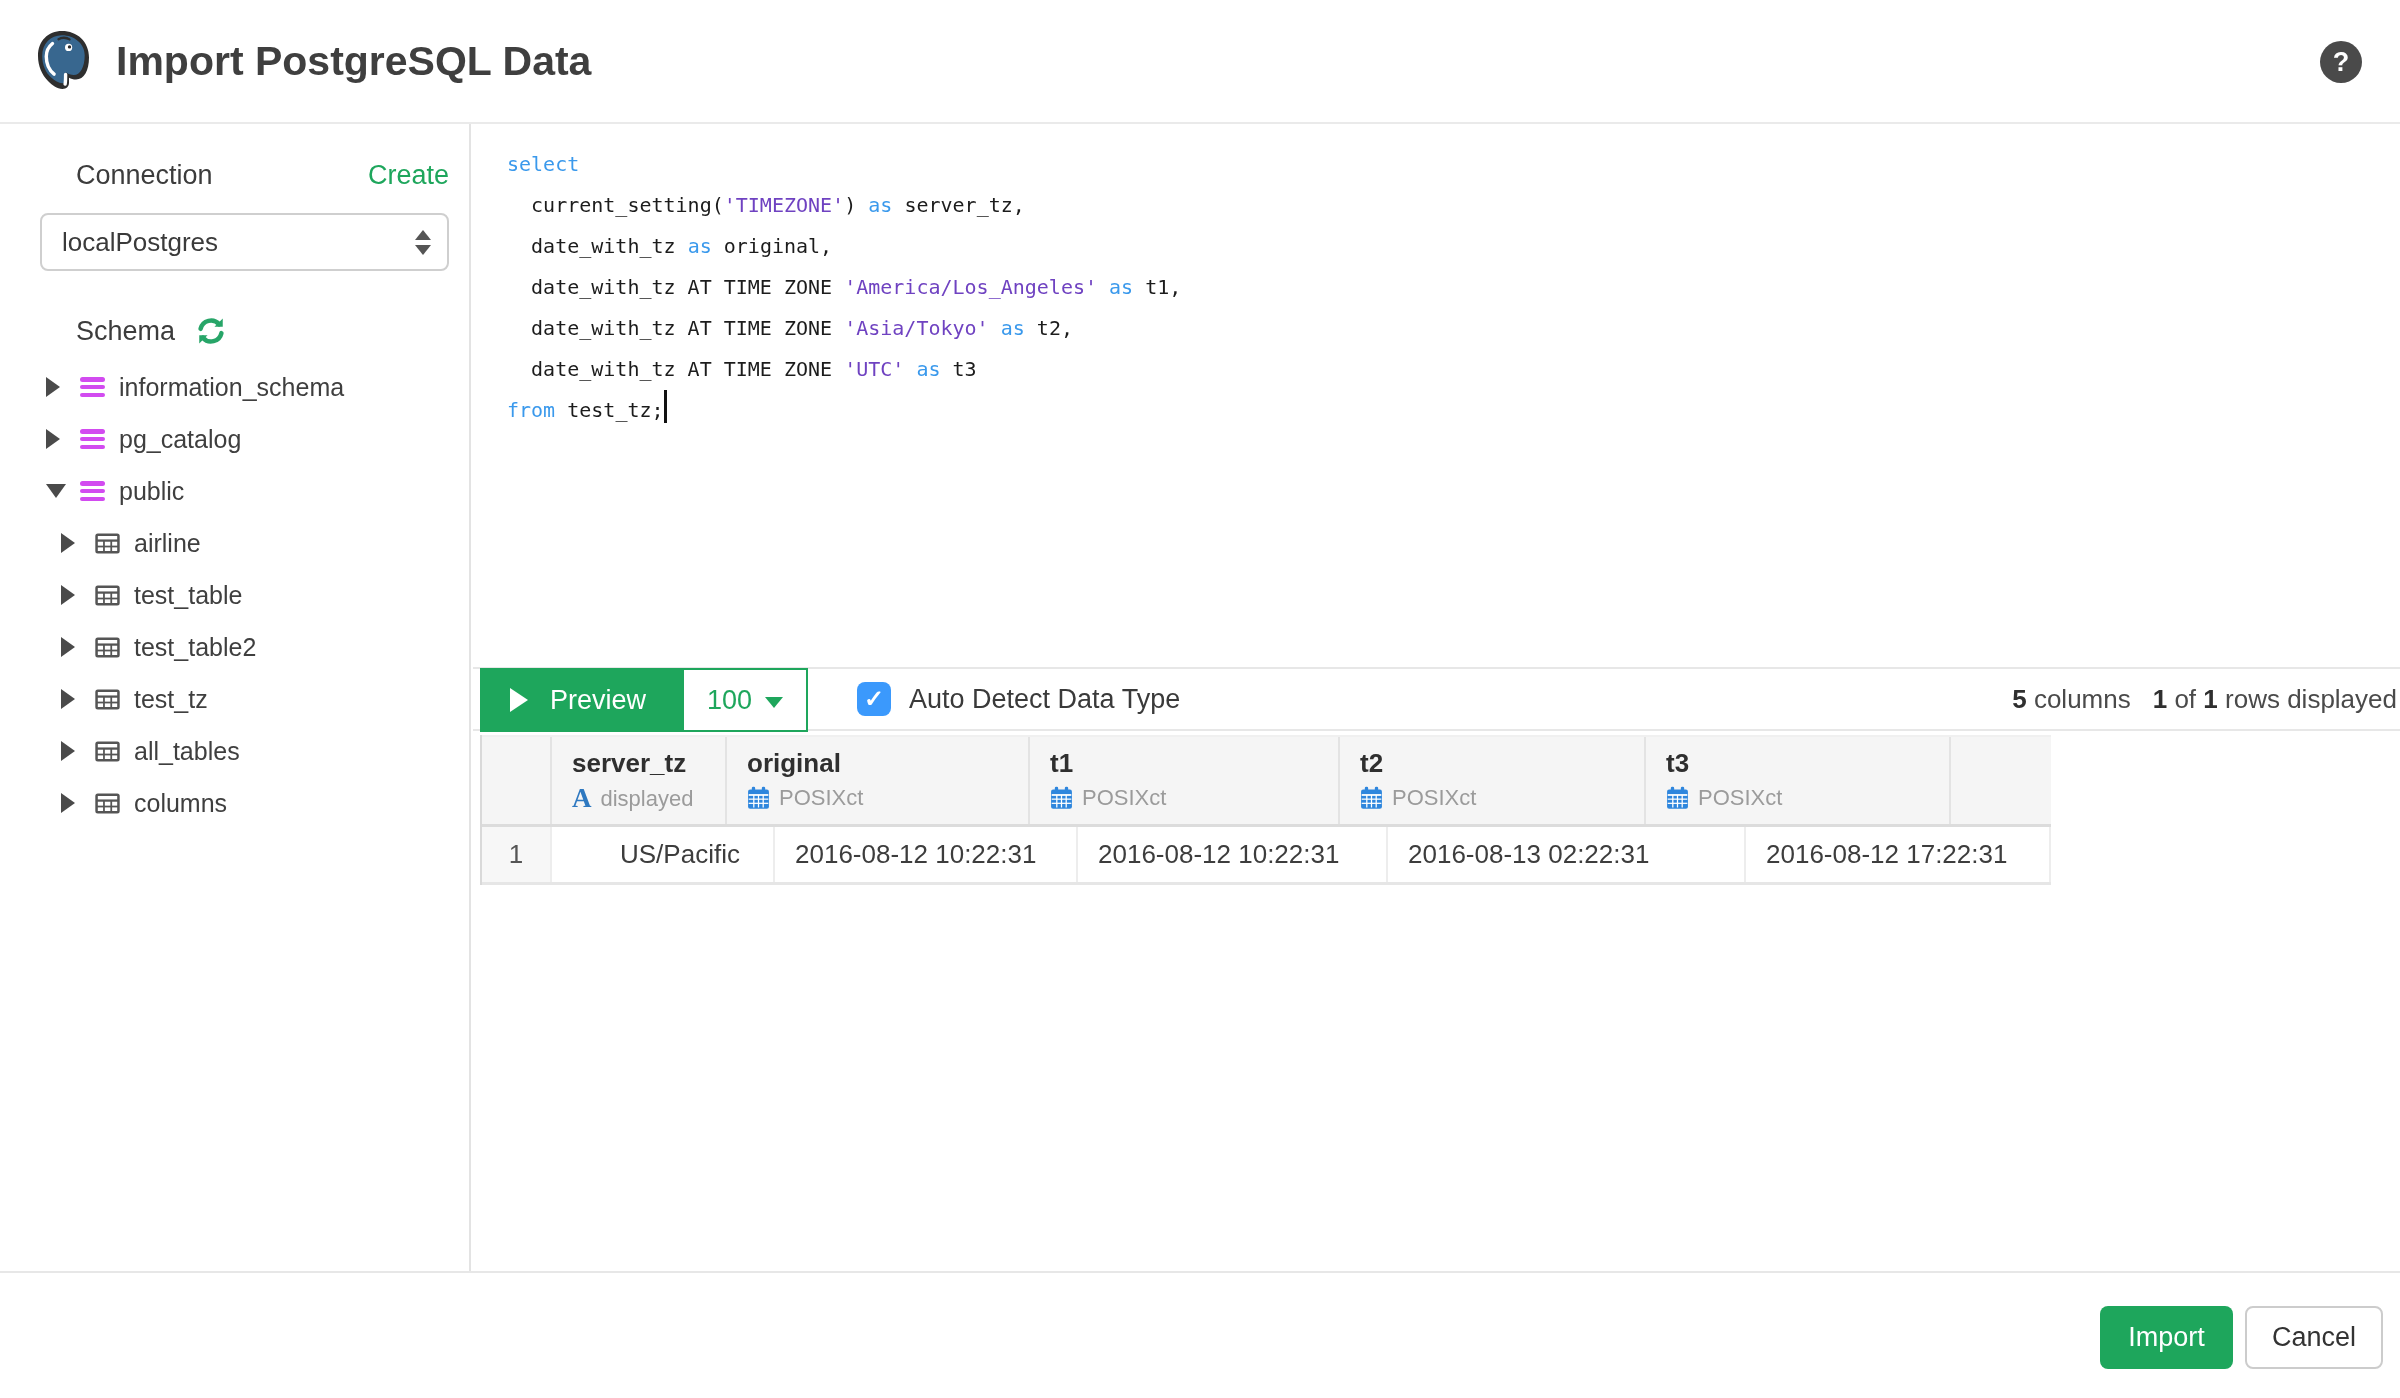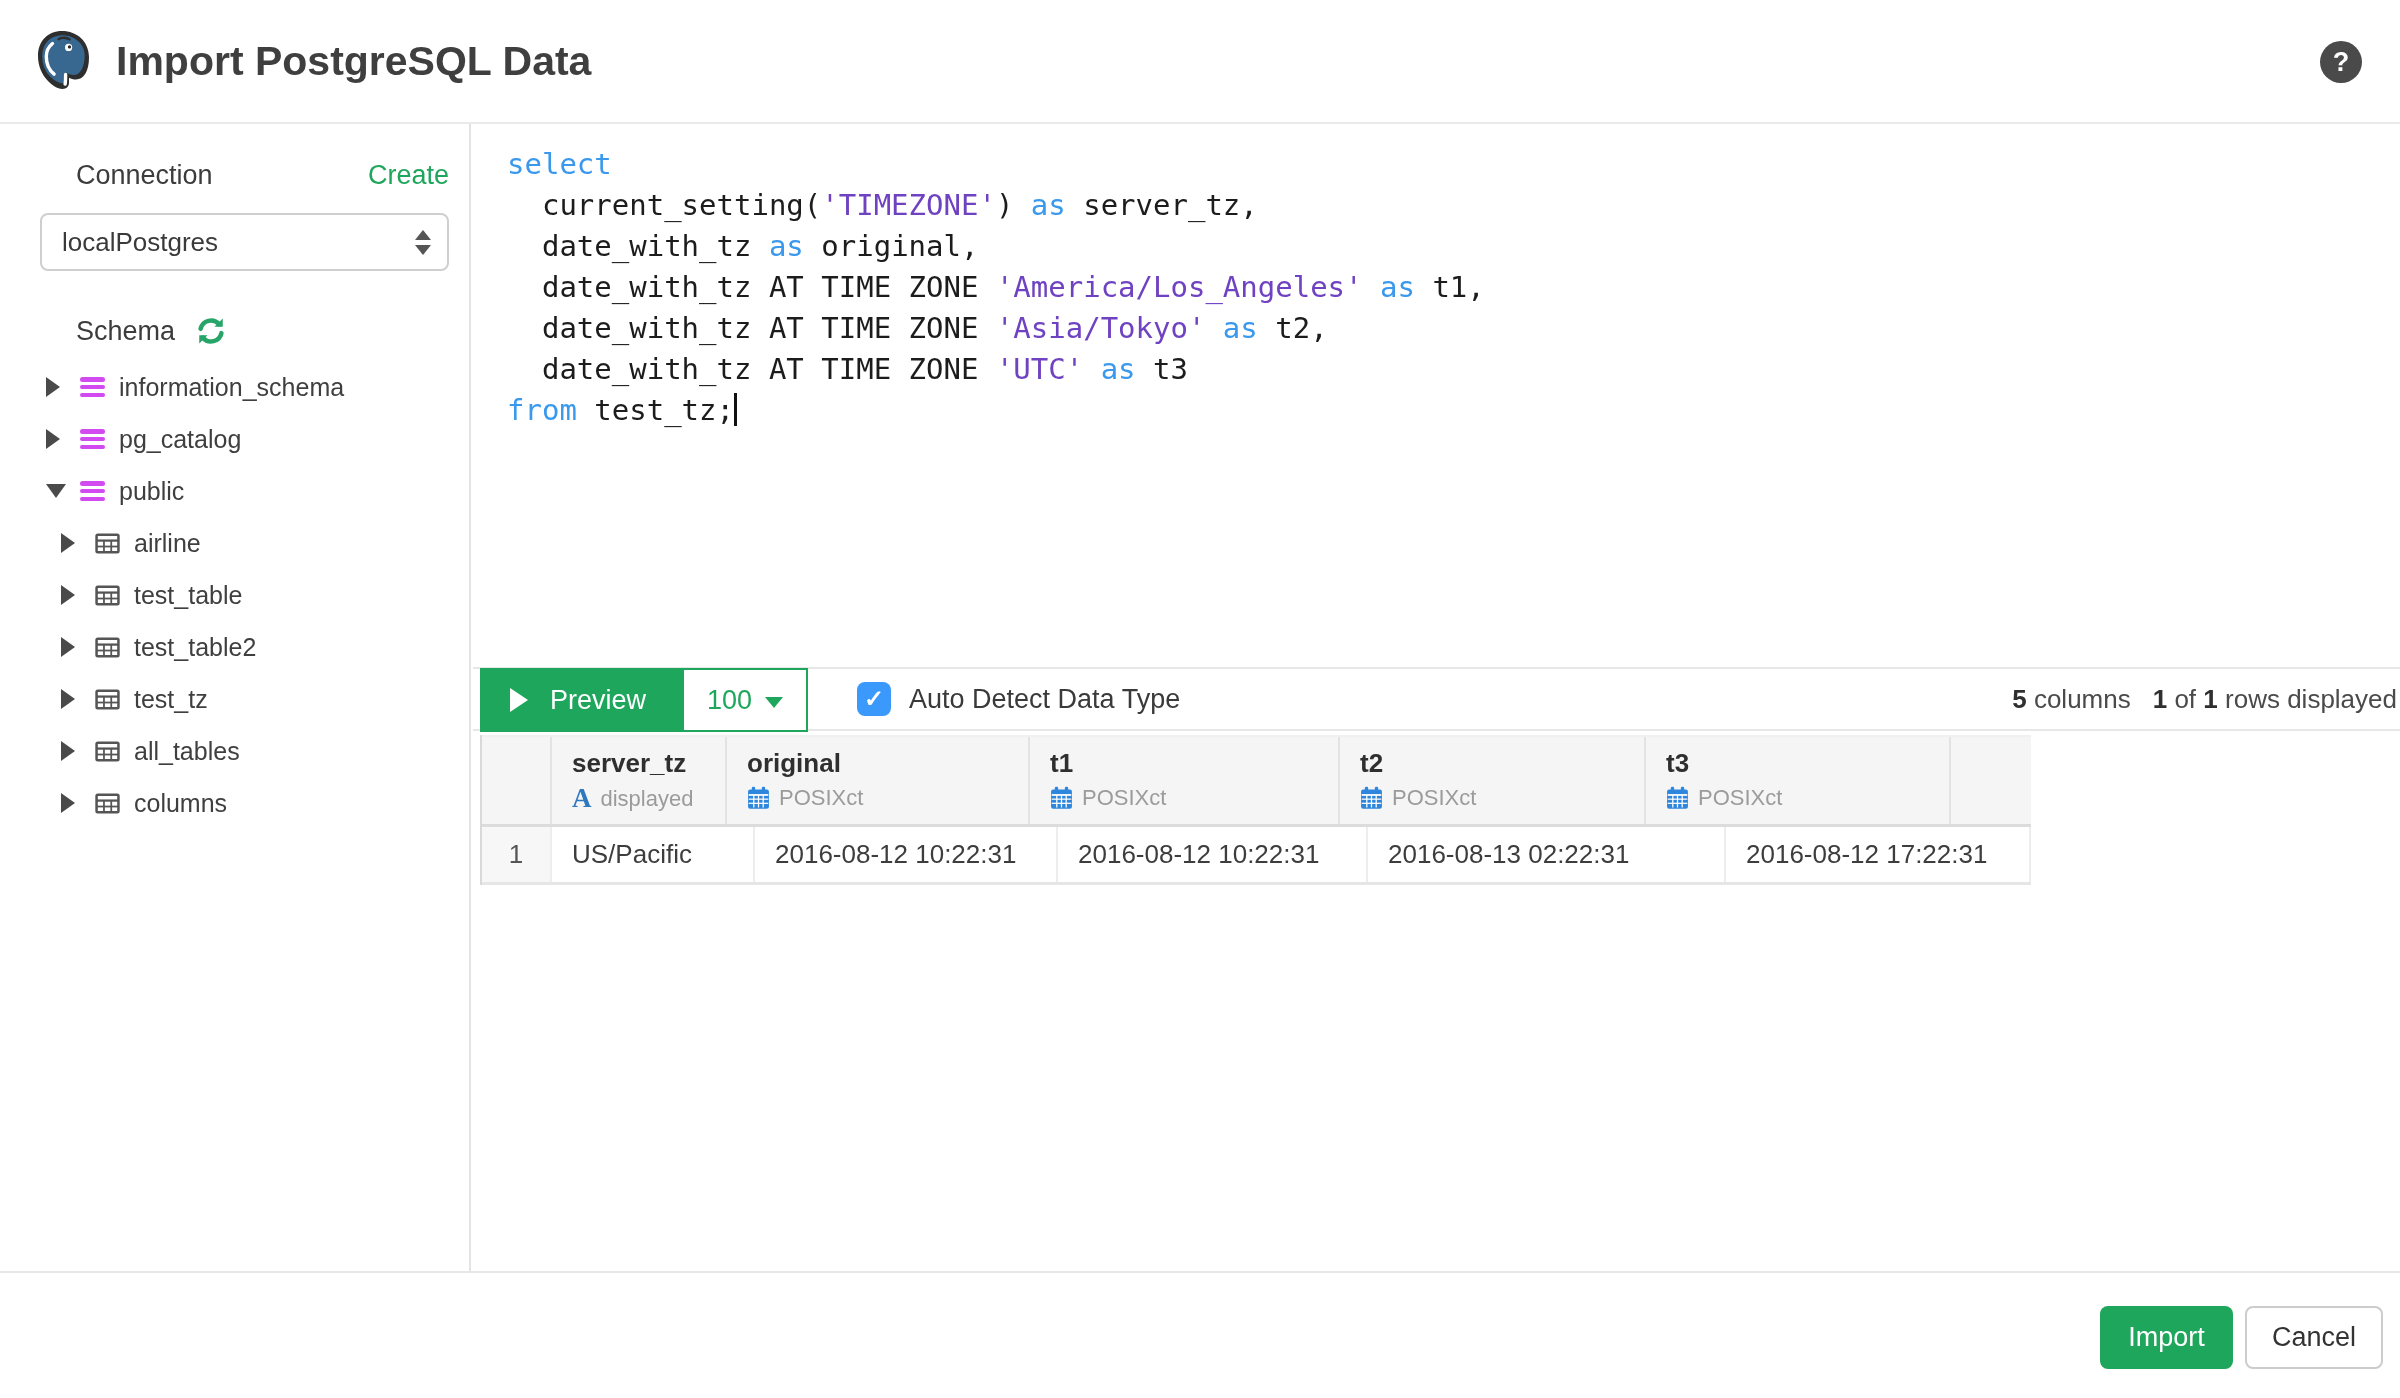--- a/index.html
+++ b/index.html
@@ -41,21 +41,21 @@
   .tri-right { width:0; height:0; border-top:10px solid transparent; border-bottom:10px solid transparent; border-left:14px solid #4a4a4a; }
   .tri-down  { width:0; height:0; border-left:10px solid transparent; border-right:10px solid transparent; border-top:14px solid #4a4a4a; }
   .schema-ic { width:25px; height:20px; display:flex; flex-direction:column; justify-content:space-between; margin-right:14px; }
   .schema-ic i { height:4.5px; background:#d24bf0; border-radius:2.5px; }
   .table-ic { width:25px; height:21px; margin-right:14px; display:flex; }
   .tree-label { font-size:25px; color:#3f3f3f; }
 
   
   .main { position:absolute; left:473px; top:124px; right:0; bottom:127px; background:#fff; }
   .editor { position:absolute; top:0; left:0; right:0; height:543px; padding:20px 20px 0 34px;
-            font-family:"DejaVu Sans Mono","Liberation Mono",monospace; font-size:29px; cursor:text; }
+            font-family:"DejaVu Sans Mono","Liberation Mono",monospace; font-size:20px; cursor:text; }
   .code-line { height:41px; line-height:41px; white-space:pre; color:#1c1c1c; }
   .tok-k { color:#3a99ec; }
   .tok-p { color:#1c1c1c; }
   .tok-s { color:#6f42c1; }
   .caret-bar { display:inline-block; width:3px; height:33px; background:#111; vertical-align:-6px; }
 
   .toolbar { position:absolute; top:543px; left:0; right:0; height:64px; background:#fff;
              border-top:2px solid #e7e7e7; border-bottom:2px solid #e7e7e7; }
   .preview-group { position:absolute; left:7px; top:-1px; height:64px; display:flex; }
   .btn-preview { height:64px; background:#1ea65c; color:#fff; border:none; font-size:27px;
@@ -378,21 +378,21 @@
                   <line x1="1.6" y1="16.6" x2="20.4" y2="16.6" stroke="#fff" stroke-width="1.2"></line>
                 </svg>
               </span>
               <span>POSIXct</span>
             </div>
           </div>
         </div>
       <div id="grid-body">
           <div class="g-row">
             <div class="gr-cell rownum" style="width: 70px;">1</div>
-            <div class="gr-cell" style="width: 203px;">US/Pacific</div>
+            <div class="gr-cell" style="width: 175px; margin-left: 48px;">US/Pacific</div>
             <div class="gr-cell" style="width: 303px;">2016-08-12 10:22:31</div>
             <div class="gr-cell" style="width: 310px;">2016-08-12 10:22:31</div>
             <div class="gr-cell" style="width: 358px;">2016-08-13 02:22:31</div>
             <div class="gr-cell" style="width: 305px;">2016-08-12 17:22:31</div>
           </div>
         </div>
     </div>
   </div>
 
   <div class="footer">

